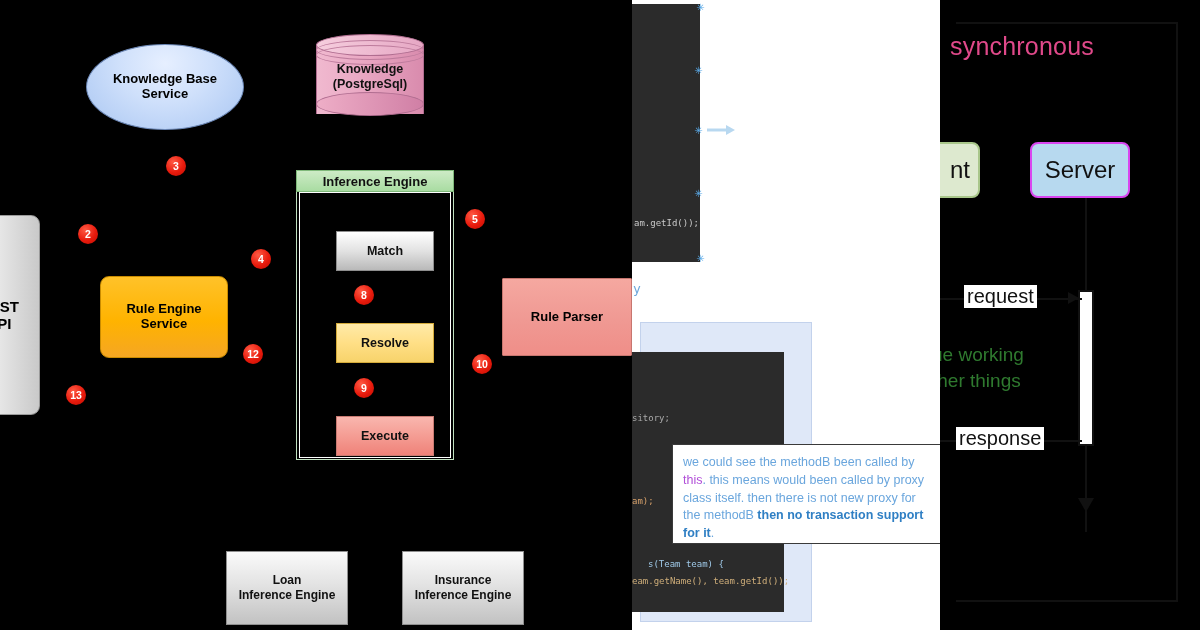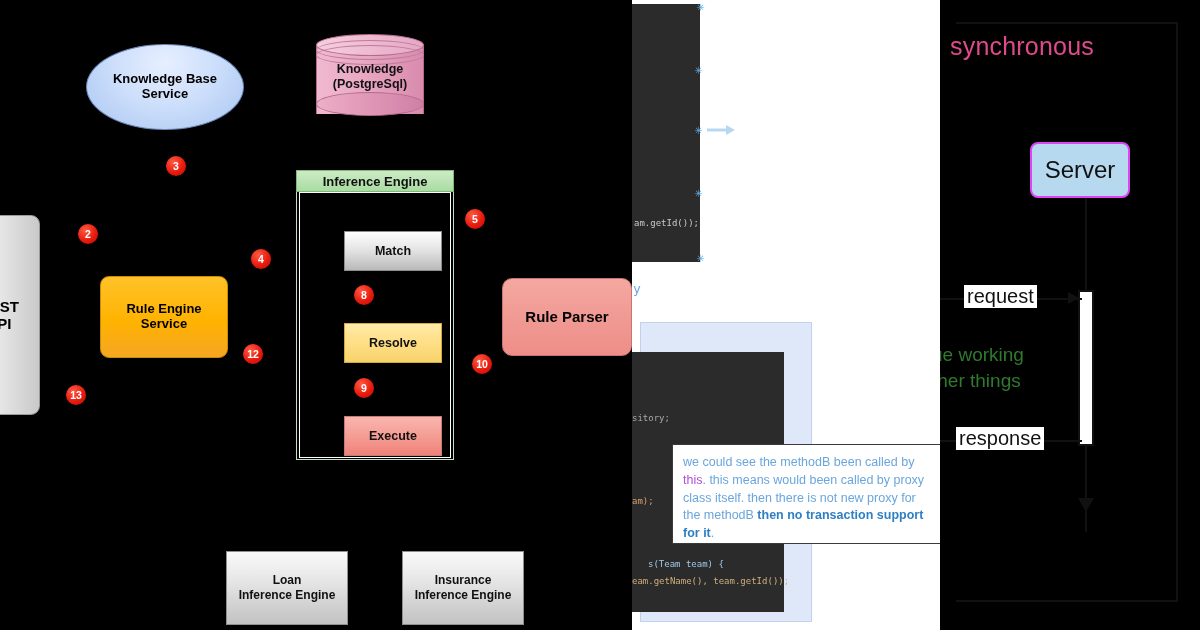--- a/index.html
+++ b/index.html
@@ -35,36 +35,36 @@
             border:1px solid #bd7b9c;box-sizing:border-box;}
   .cyl-label{position:absolute;left:0;top:28px;width:100%;text-align:center;font-size:12.5px;
              font-weight:bold;color:#111;line-height:1.2;}
 
   
   .rule-engine{left:100px;top:276px;width:126px;height:80px;border-radius:9px;
                background:linear-gradient(to bottom,#ffc229 0%,#ffb300 55%,#f5a623 100%);
                border:1px solid #c98b00;font-size:13px;}
 
   
-  .rule-parser{left:502px;top:278px;width:128px;height:76px;border-radius:10px;
+  .rule-parser{left:502px;top:278px;width:128px;height:76px;border-radius:1px;
                background:linear-gradient(to bottom,#f5a8a0 0%,#f09a94 50%,#ef8e88 100%);
-               border:1px solid #c7766f;font-size:15px;}
+               border:1px solid #c7766f;font-size:13px;}
 
   
   .infer{position:absolute;left:296px;top:170px;width:158px;height:290px;
          background:#000;border:1px solid #bfe0bf;box-sizing:border-box;}
   .infer-head{position:absolute;left:-1px;top:-1px;width:158px;height:22px;
               background:linear-gradient(to bottom,#cdebc6,#a9dca2);
               border:1px solid #7fb97a;box-sizing:border-box;
               display:flex;align-items:center;justify-content:center;
               font-size:13px;font-weight:bold;color:#111;}
   .infer-inner{position:absolute;left:2px;top:21px;width:152px;height:266px;
                background:#000;border:1px solid #ffffff;box-sizing:border-box;}
 
-  .step{position:absolute;left:44px;width:98px;height:40px;display:flex;align-items:center;
+  .step{position:absolute;left:36px;width:98px;height:40px;display:flex;align-items:center;
         justify-content:center;font-size:12.5px;font-weight:bold;color:#111;box-sizing:border-box;}
   .step-match{top:38px;background:linear-gradient(to bottom,#ffffff 0%,#e2e2e2 50%,#b9b9b9 100%);
               border:1px solid #8e8e8e;}
   .step-resolve{top:130px;background:linear-gradient(to bottom,#ffeaa8 0%,#ffdf86 50%,#f7d36b 100%);
                 border:1px solid #d4ab3a;}
   .step-execute{top:223px;background:linear-gradient(to bottom,#f9b6ae 0%,#f49a91 55%,#ef8279 100%);
                 border:1px solid #c97a72;}
 
   
   .grey-box{position:absolute;height:72px;width:120px;
@@ -236,20 +236,21 @@
       <span>we could see the methodB been called by </span><span class="tt-purple">this</span><span>. this means would been called by proxy class itself. then there is not new proxy for the methodB </span><span class="tt-bold">then no transaction support for it</span><span>.</span>
     </div>
   </div>
 
   <div class="panel-seq">
 
     <div class="seq-frame"></div>
 
     <div class="seq-title">synchronous</div>
 
+    <div class="lifebox lb-client">nt</div>
     <div class="lifebox lb-server">Server</div>
 
     <div class="lifeline"></div>
     <div class="activation"></div>
     <div class="arrow-head-down"></div>
 
     <div class="msg-line" style="left:-10px;top:298px;width:152px"></div>
     <div class="arrow-r" style="left:128px;top:292px"></div>
     <div class="msg-label" style="left:24px;top:285px">request</div>
 

